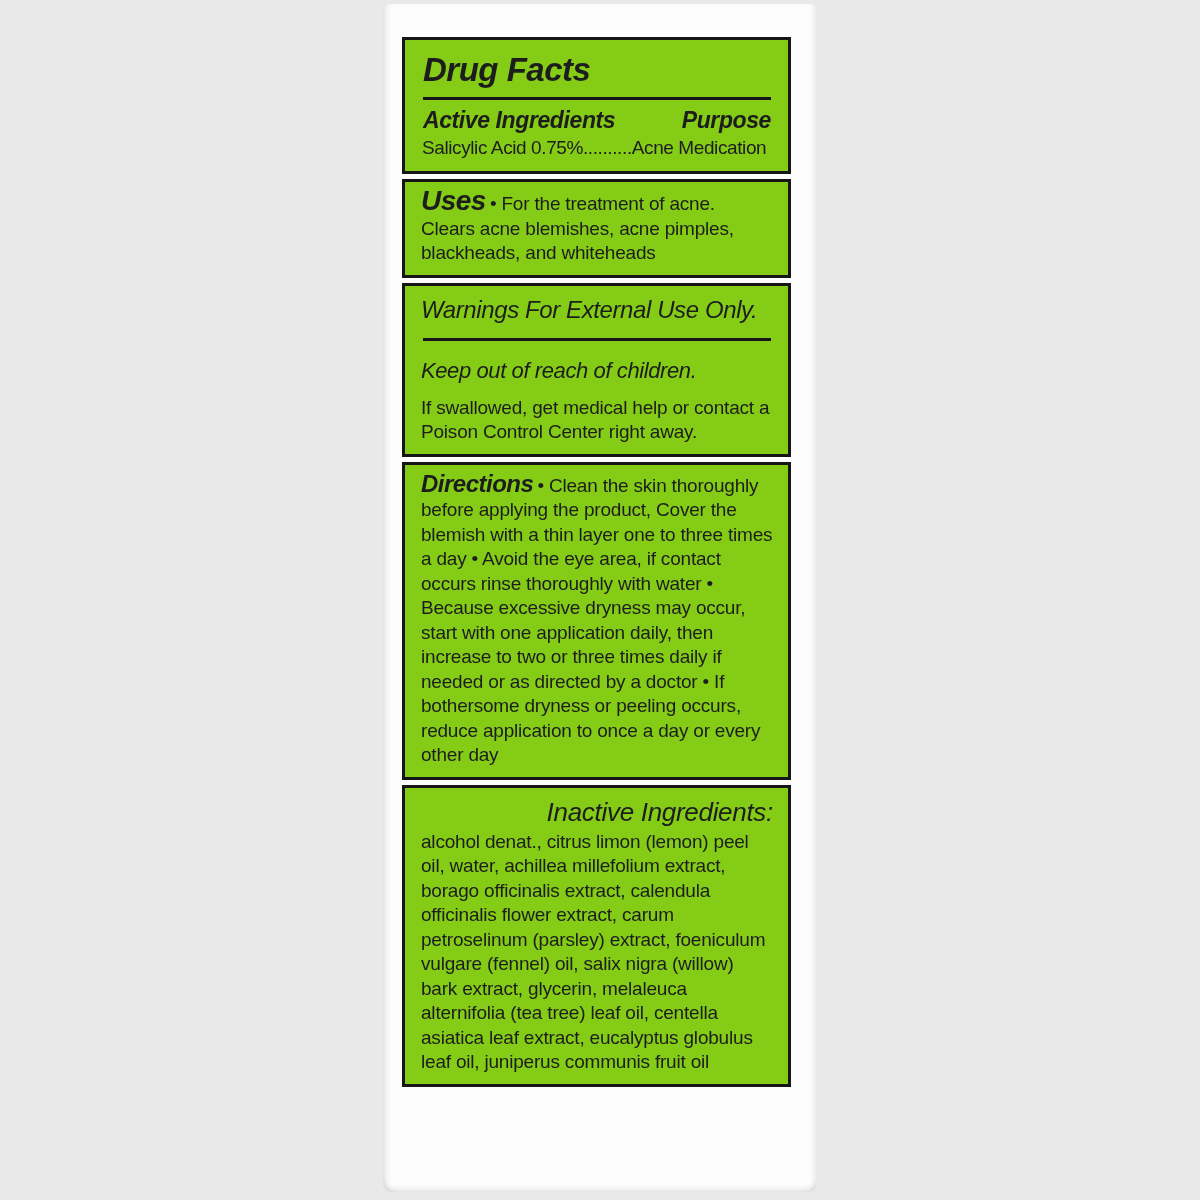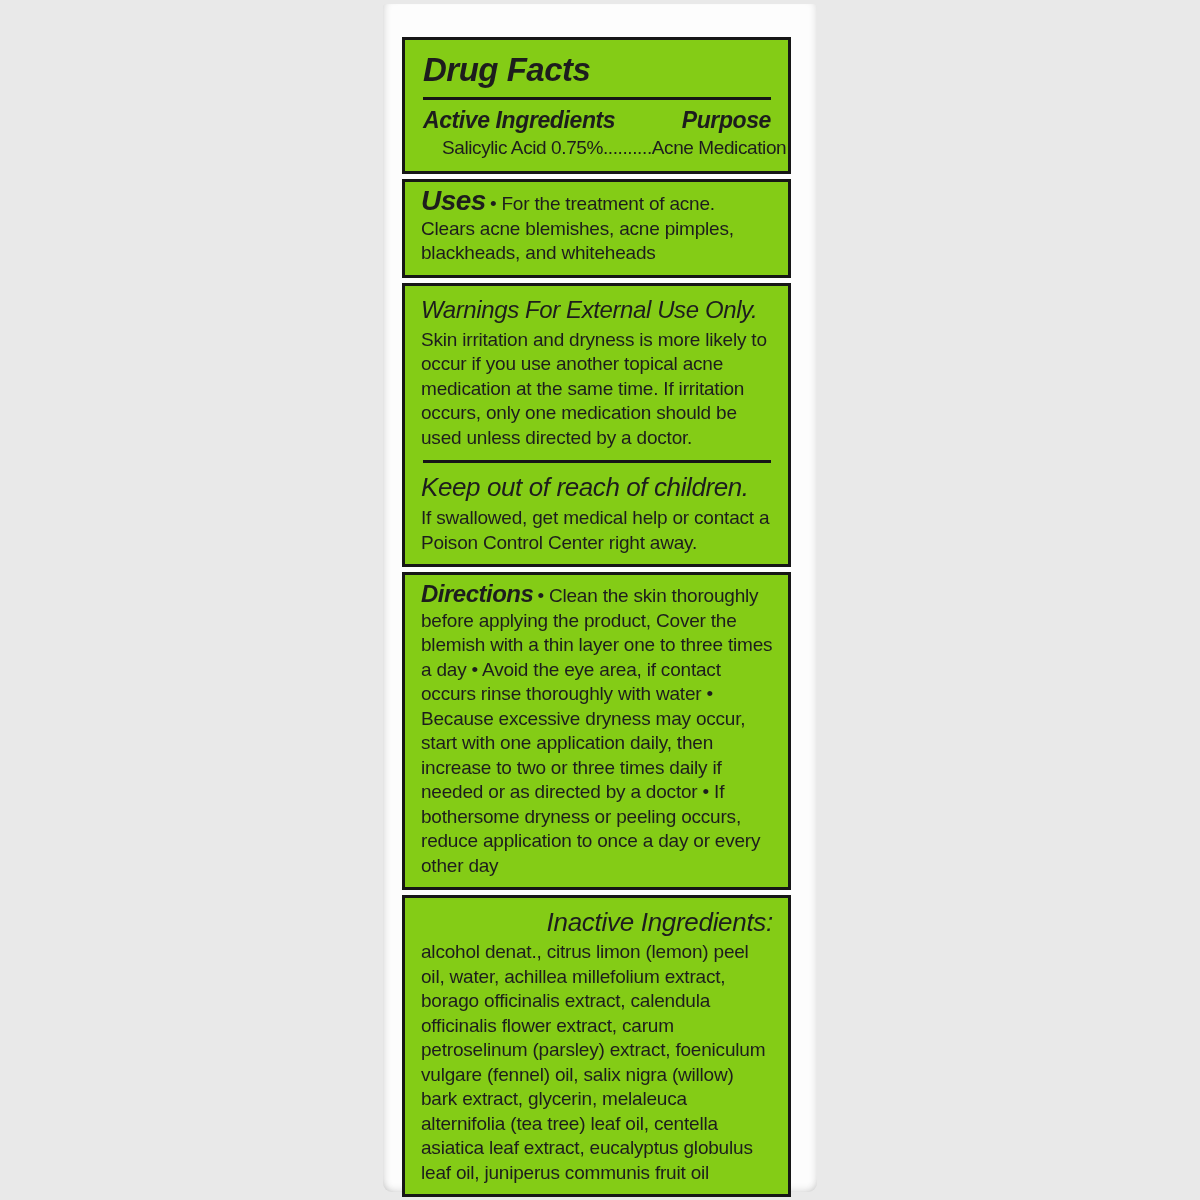--- a/index.html
+++ b/index.html
@@ -55,21 +55,20 @@
     font-style:italic;
     letter-spacing:-.4px;
     padding:7px 2px 1px 2px;
   }
   .leader-line{
     font-size:19px;
     line-height:24px;
     letter-spacing:-.4px;
     white-space:nowrap;
     padding:1px 0 2px 1px;
-    margin-left:20px;
   }
   .body-text{
     font-size:19px;
     line-height:24.5px;
     letter-spacing:-.2px;
   }
   .h-inline{
     font-size:28px;
     font-weight:bold;
     font-style:italic;
@@ -77,21 +76,21 @@
     padding-right:4px;
   }
   .h-block{
     font-size:24px;
     font-weight:normal;
     font-style:italic;
     letter-spacing:-.4px;
     line-height:30px;
     padding:2px 0 3px 0;
   }
-  .h-block.large{font-size:26px;line-height:32px;}
+  .h-block.large{font-size:22px;line-height:44px;}
   .warn-rule{
     border:0;
     border-top:3px solid var(--border);
     margin:10px 2px 6px 2px;
   }
   .directions-box .h-inline{font-size:24px;}
   .inactive-box .h-block{font-size:26px;letter-spacing:-.3px;text-align:right;}
 </style>
 </head>
 <body>
@@ -108,21 +107,20 @@
       </div>
       <div class="leader-line">Salicylic Acid 0.75%..........Acne Medication</div>
     </section>
 
     <section class="fact-box">
       <p class="body-text"><span class="h-inline">Uses</span><span>• For the treatment of acne. Clears acne blemishes, acne pimples, blackheads, and whiteheads</span></p>
     </section>
 
     <section class="fact-box">
       <div class="h-block">Warnings For External Use Only.</div>
-      <p class="body-text">Skin irritation and dryness is more likely to occur if you use another topical acne medication at the same time.  If irritation occurs, only one medication should be used unless directed by a doctor.</p>
       <hr class="warn-rule">
       <div class="h-block large">Keep out of reach of children.</div>
       <p class="body-text">If swallowed, get medical help or contact a Poison Control Center right away.</p>
     </section>
 
     <section class="fact-box directions-box">
       <p class="body-text"><span class="h-inline">Directions</span><span>• Clean the skin thoroughly before applying the product, Cover the blemish with a thin layer one to three times a day • Avoid the eye area, if contact occurs rinse thoroughly with water • Because excessive dryness may occur, start with one application daily, then increase to two or three times daily if needed or as directed by a doctor • If bothersome dryness or peeling occurs, reduce application to once a day or every other day</span></p>
     </section>
 
     <section class="fact-box inactive-box">

